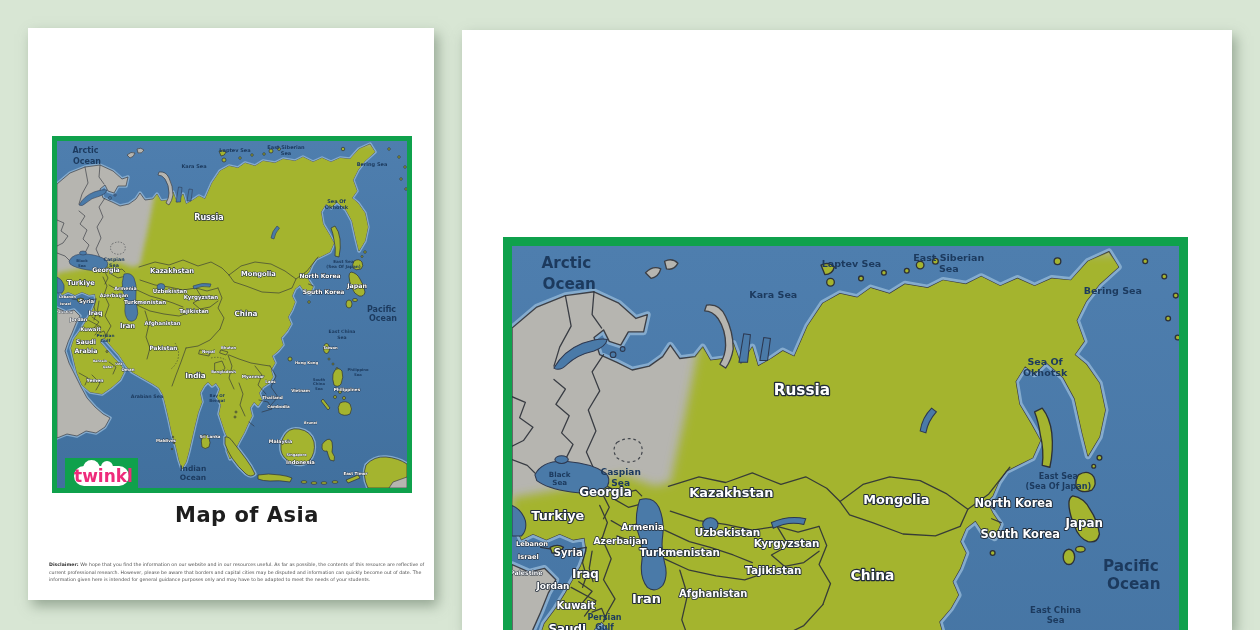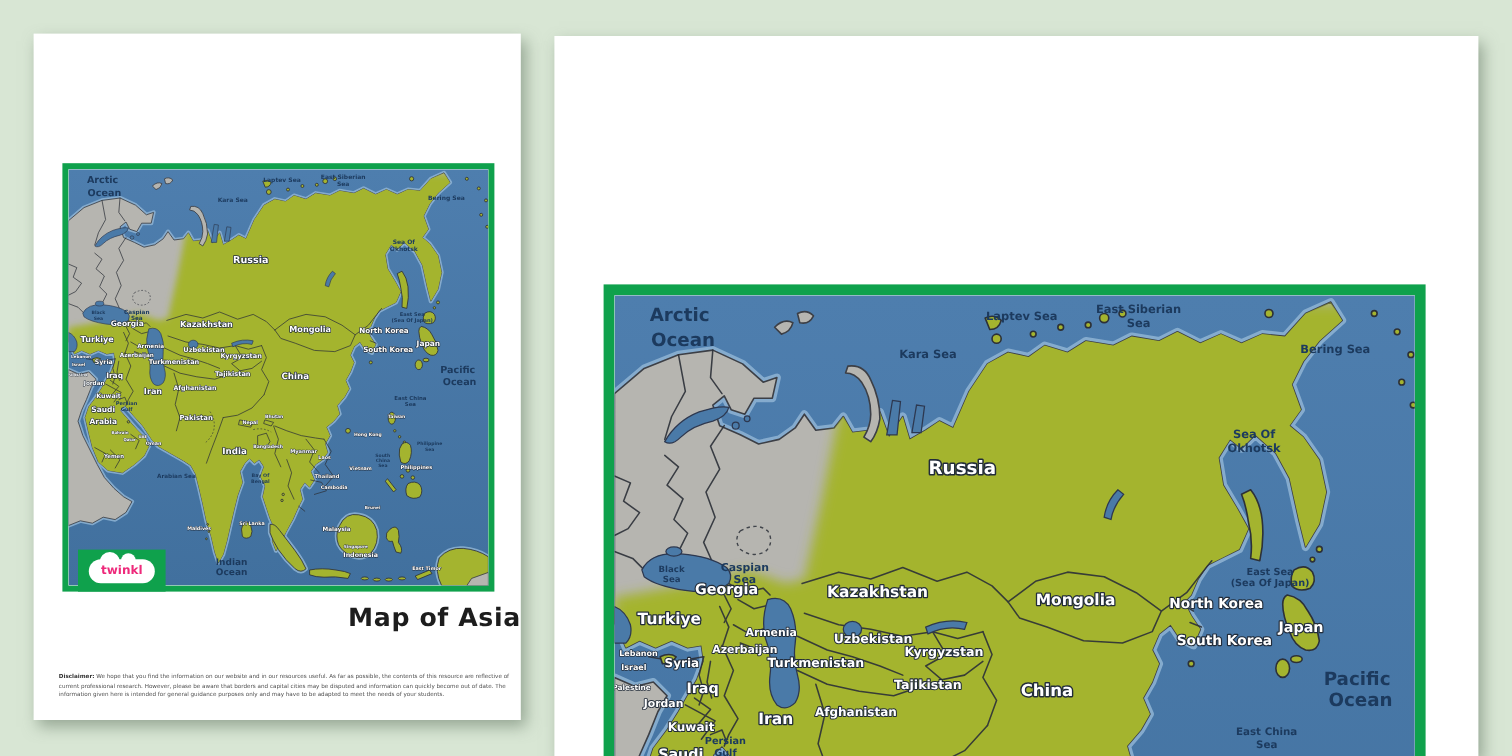--- a/index.html
+++ b/index.html
@@ -5,32 +5,32 @@
   html,body{margin:0;padding:0;}
   body{width:1260px;height:630px;overflow:hidden;background:#d8e6d4;position:relative;
        font-family:"DejaVu Sans","Liberation Sans",sans-serif;}
   .page{position:absolute;background:#ffffff;box-shadow:4px 6px 12px rgba(95,115,95,.55);}
   #left-page{left:28px;top:28px;width:406px;height:572px;}
   #right-page{left:462px;top:30px;width:770px;height:600px;overflow:hidden;}
   .map-frame{position:absolute;border:5px solid #0fa14c;overflow:hidden;line-height:0;}
   #left-map-frame{left:24px;top:108px;width:350px;height:347px;}
   #right-map-frame{left:41px;top:207px;width:667px;height:450px;border-width:9px;}
   svg{display:block;}
-  .page-title{position:absolute;left:0;top:477px;width:100%;text-align:right;
+  .page-title{position:absolute;left:16px;top:477px;width:100%;text-align:center;
               font-size:21px;font-weight:bold;color:#1d1d1d;letter-spacing:.5px;line-height:1;}
   .disclaimer{position:absolute;left:21px;top:533px;width:377px;font-size:4.7px;
               line-height:1.6;color:#4f4f4f;text-align:left;}
   .disclaimer b{color:#333;}
   
   .logo-block{position:absolute;left:37px;top:430px;width:73px;height:35px;background:#0fa14c;}
   .logo-cloud{position:absolute;left:9px;top:8px;width:55px;height:20px;background:#fff;border-radius:10px;}
   .logo-cloud::before{content:"";position:absolute;left:9px;top:-6px;width:17px;height:17px;background:#fff;border-radius:50%;}
   .logo-cloud::after{content:"";position:absolute;left:27px;top:-5px;width:12px;height:12px;background:#fff;border-radius:50%;}
-  .logo-text{position:absolute;left:0;top:0;width:100%;height:20px;line-height:20px;text-align:center;
-             font-size:10px;font-weight:bold;color:#ee2a7b;z-index:2;}
+  .logo-text{position:absolute;left:0;top:0;width:100%;height:20px;line-height:20px;text-align:right;
+             font-size:17px;font-weight:bold;color:#ee2a7b;z-index:2;}
   
   .coast-glow{fill:none;stroke:#8fb4d4;stroke-width:7;stroke-linejoin:round;opacity:.85;}
   .land-grey{fill:#b6b5b0;stroke:#3c3f46;stroke-width:1.4;stroke-linejoin:round;}
   .land-green{fill:#a4b42f;stroke:#2d3138;stroke-width:1.4;stroke-linejoin:round;}
   .lake{fill:#4a7aa8;stroke:#2d3850;stroke-width:1.1;}
   .border-line{fill:none;stroke:#2c3038;stroke-width:1.35;stroke-linejoin:round;stroke-linecap:round;opacity:.9;}
   .border-dash{fill:none;stroke:#2c3038;stroke-width:1.2;stroke-dasharray:3 3;opacity:.85;}
   .ml-sea{fill:#1c3a5e;font-weight:bold;text-anchor:middle;dominant-baseline:middle;
           font-family:"DejaVu Sans","Liberation Sans",sans-serif;}
   .ml-country{fill:#ffffff;stroke:#222c3a;paint-order:stroke;stroke-linejoin:round;font-weight:bold;

